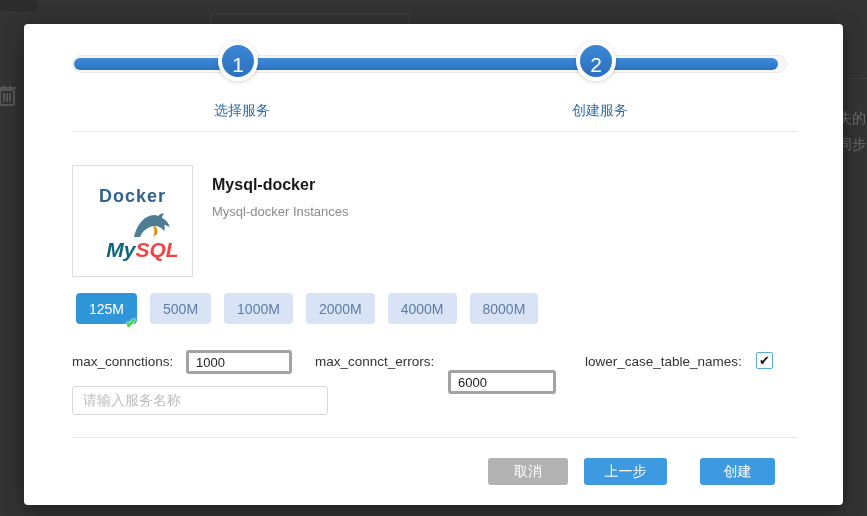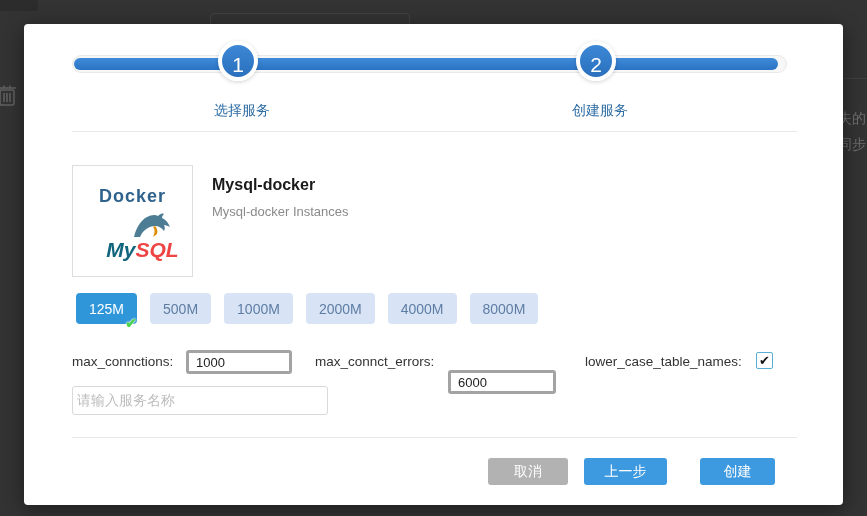--- a/index.html
+++ b/index.html
@@ -74,21 +74,21 @@
   .text-input { position: absolute; height: 24px; border: 3px solid #a3a3a3; border-radius: 3px;
                 font-size: 13px; color: #222; padding: 0 7px; font-family: "Liberation Sans", sans-serif; }
   .ti-1 { left: 162px; top: 326px; width: 106px; }
   .ti-2 { left: 424px; top: 326px; width: 108px; margin-top: 20px; }
   .checkbox { position: absolute; left: 732px; top: 328px; width: 17px; height: 17px;
               background: #ffffff; border: 1px solid #57aed6; border-radius: 2px;
               color: #111; font-size: 13px; font-weight: bold; line-height: 15px; text-align: center;
               cursor: pointer; }
 
   .name-input { position: absolute; left: 48px; top: 362px; width: 256px; height: 29px;
-                border: 1px solid #d9d9d9; border-radius: 3px; font-size: 14px; padding: 0 4px;
+                border: 1px solid #d9d9d9; border-radius: 3px; font-size: 14px; padding: 0 10px;
                 color: #333; font-family: Liberation Serif, serif; }
   .name-input::placeholder { color: #bdbdbd; opacity: 1; }
 
   
   .btn { position: absolute; top: 434px; height: 27px; border: none; border-radius: 3px;
          color: #ffffff; font-size: 14px; font-family: "Liberation Sans", sans-serif; cursor: pointer; }
   .btn-cancel { left: 464px; width: 80px; background: #b2b2b2; }
   .btn-prev   { left: 560px; width: 83px; background: #3d9ae0; }
   .btn-create { left: 676px; width: 75px; background: #3d9ae0; }
 </style>

